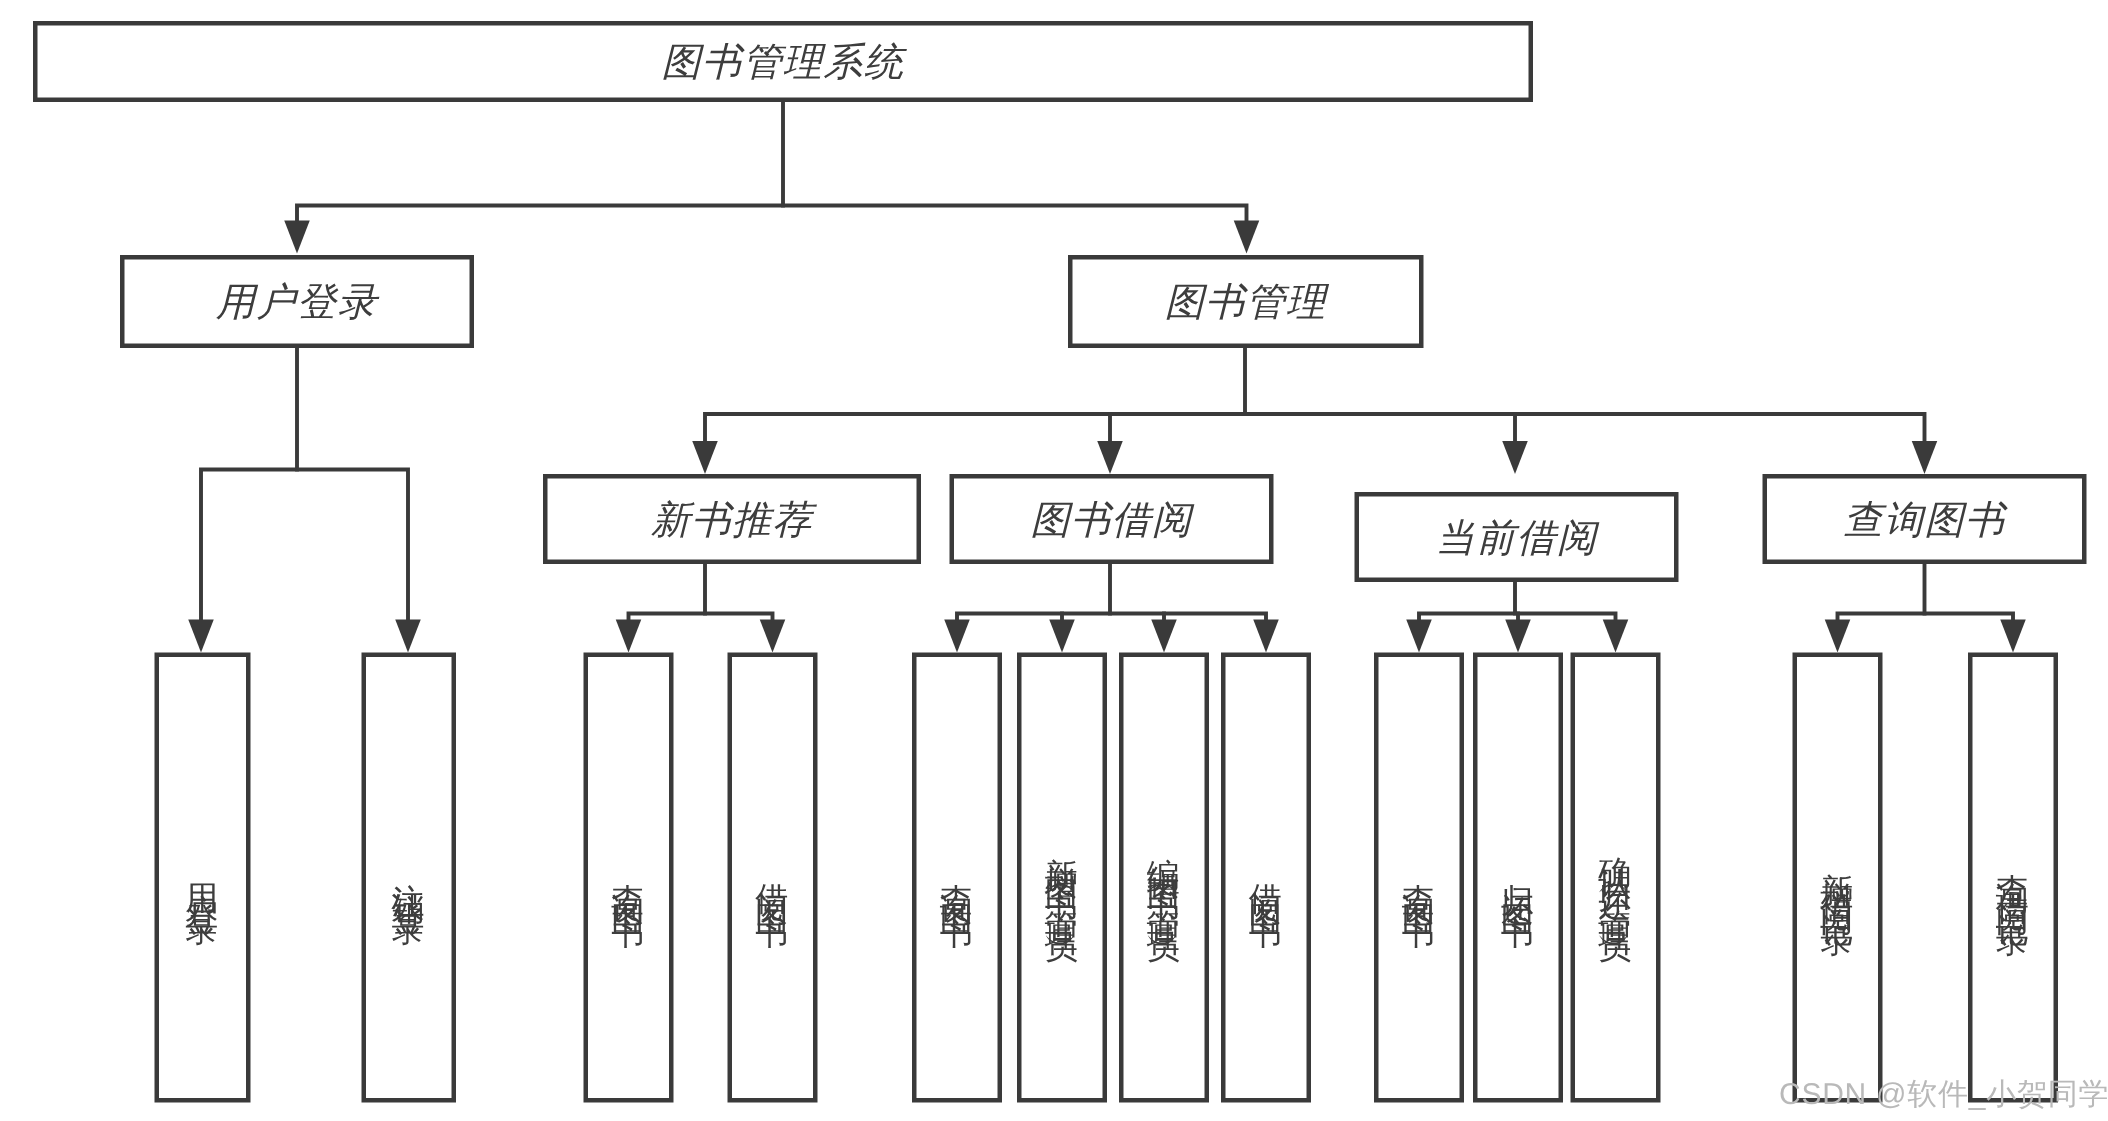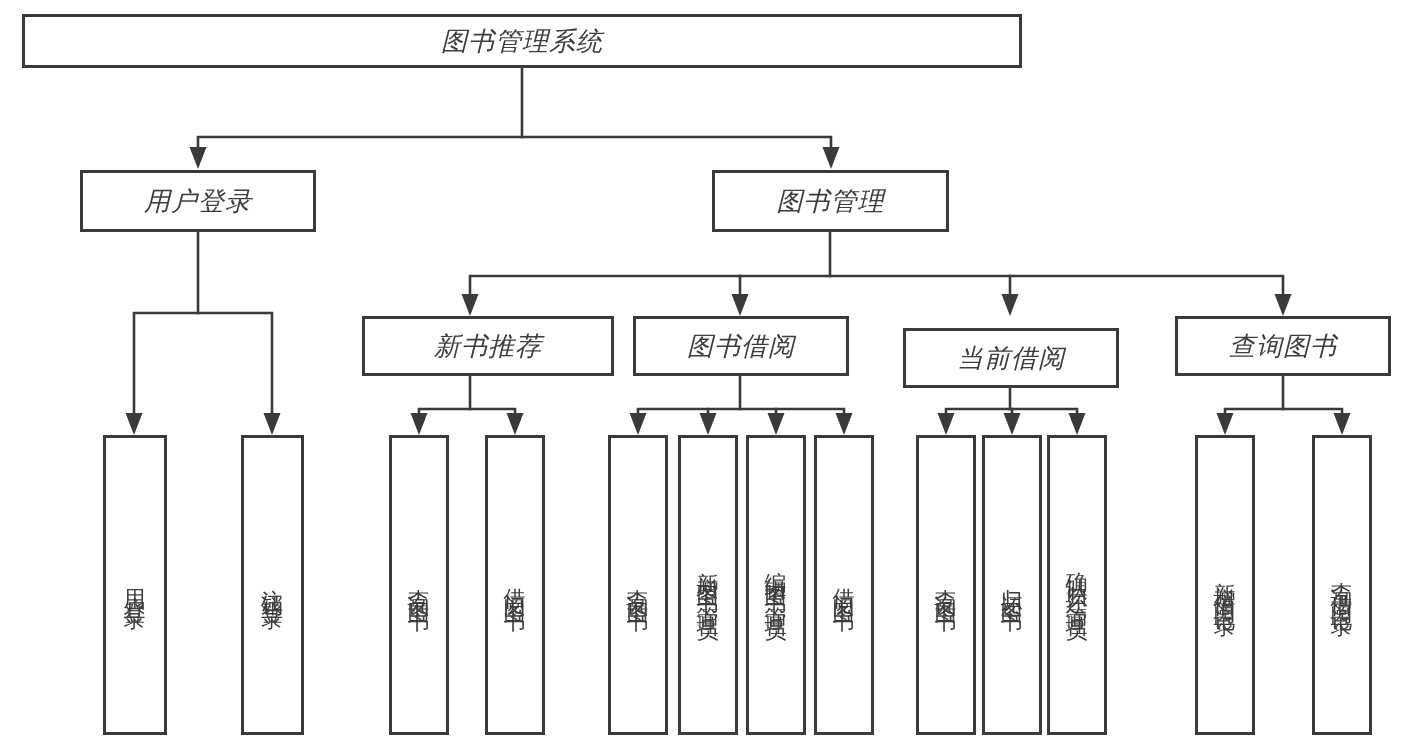--- a/index.html
+++ b/index.html
@@ -146,14 +146,15 @@
     <span>确认归还（管理员）</span>
   </div>
 
   <div class="vbox" style="left:1195px; top:435px; width:60px; height:300px;">
     <span>新增借阅记录</span>
   </div>
   <div class="vbox" style="left:1312px; top:435px; width:60px; height:300px;">
     <span>查询借阅记录</span>
   </div>
 
+  <div class="watermark" style="left:1186px; top:716px;">CSDN @软件_小贺同学</div>
 
 </div>
 
 </body></html>

